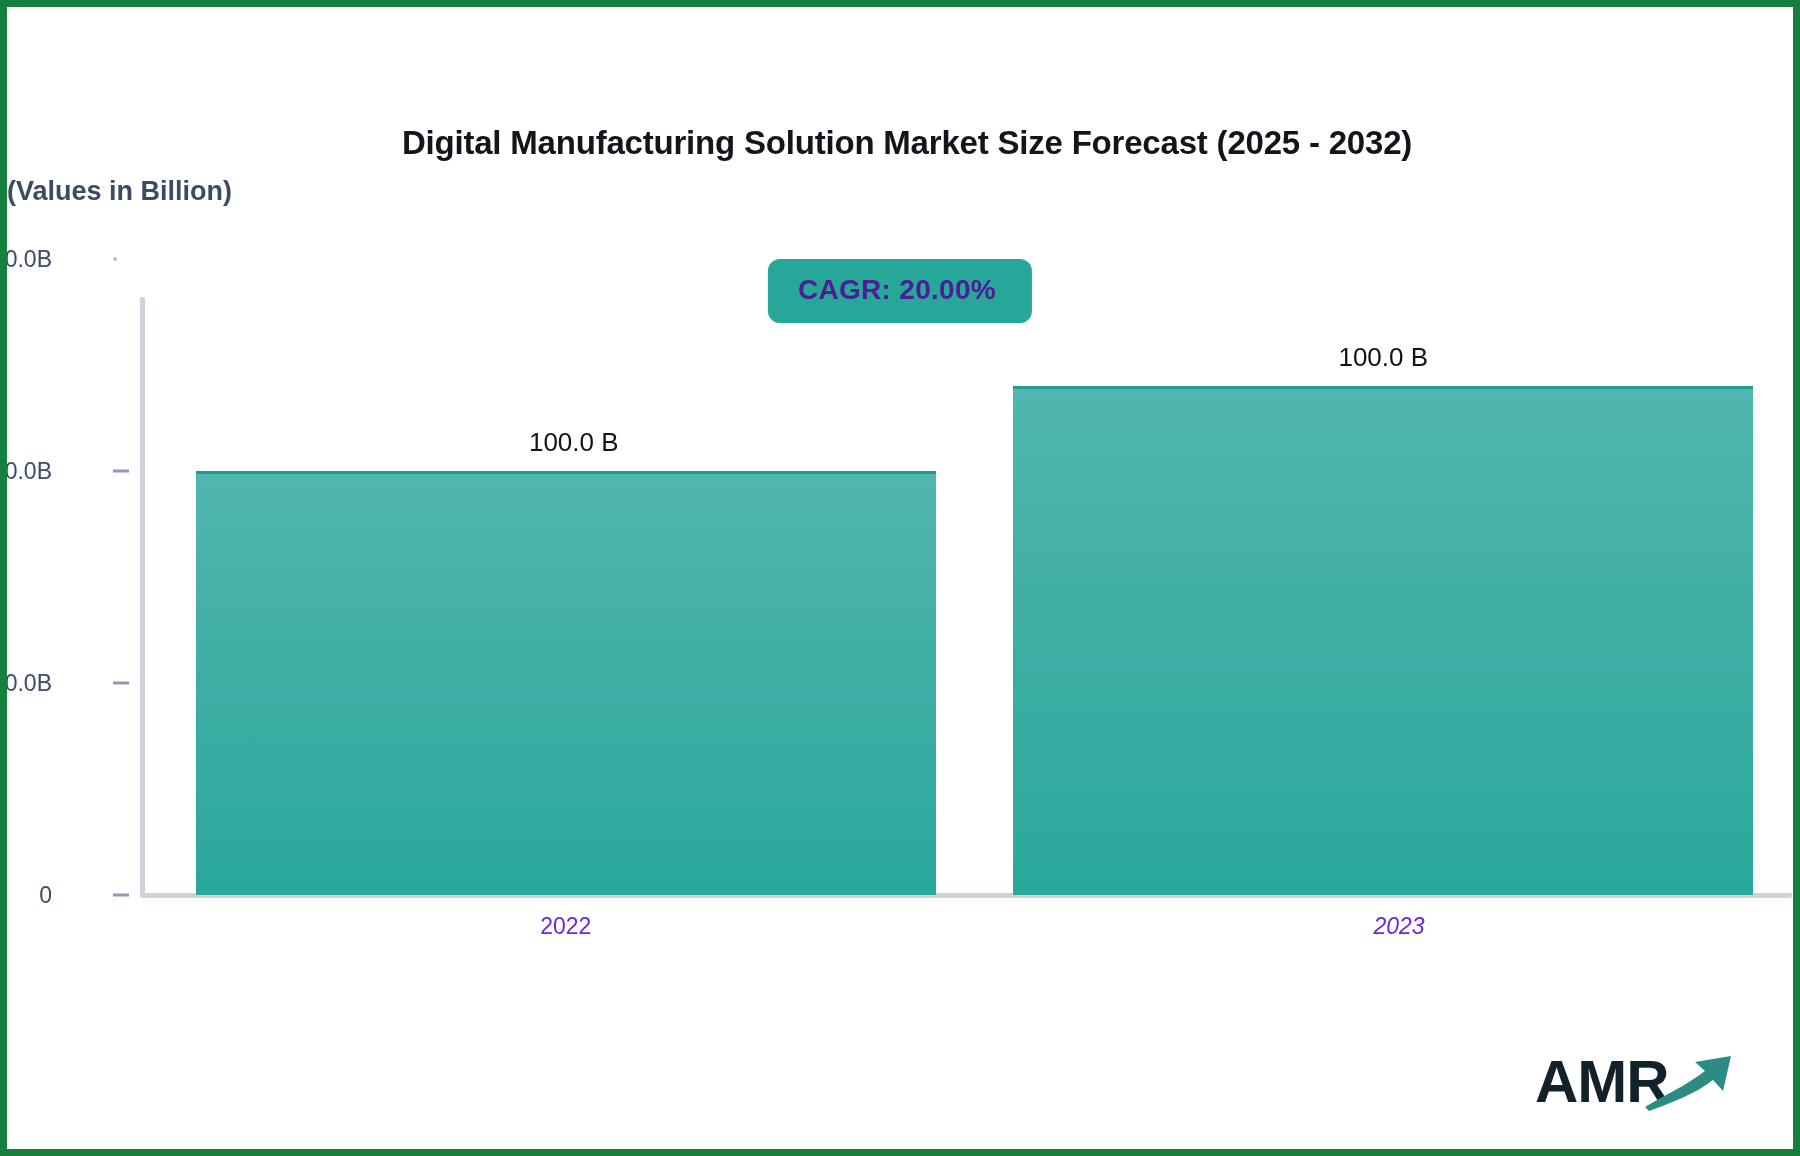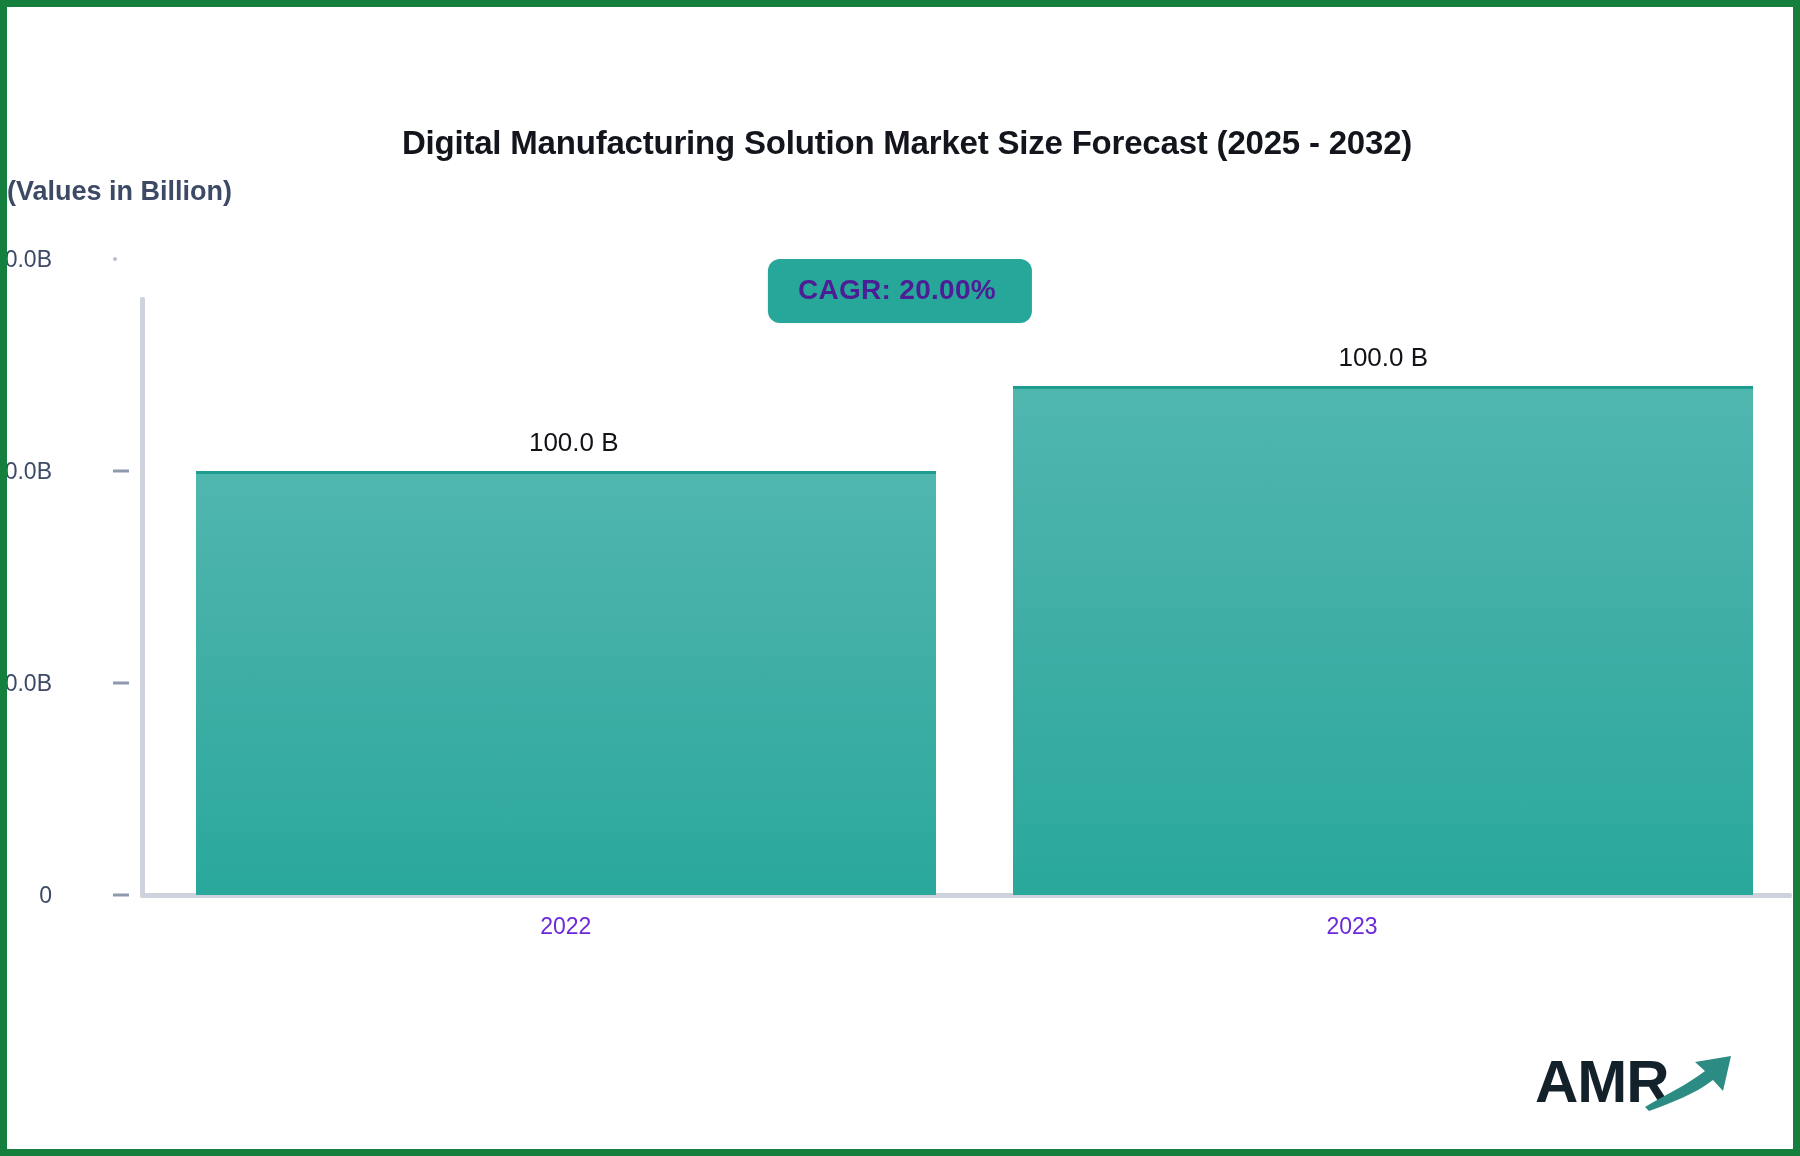--- a/index.html
+++ b/index.html
@@ -178,21 +178,21 @@
       <div class="y-tick-mark" style="top: 676px; left: 106px;"></div>
       <div class="y-tick-label" style="top: 464px;">100.0B</div>
       <div class="y-tick-mark" style="top: 464px; left: 106px;"></div>
       <div class="y-tick-label" style="top: 252px;">150.0B</div>
       <div class="y-tick-mark tiny" style="top: 252px; left: 106px;"></div>
       <div class="bar" style="left: 188.831px; width: 739.837px; top: 464px; height: 424px;"></div>
       <div class="bar-value" style="left: 558.75px; top: 420px; margin-left: 8px;">100.0 B</div>
       <div class="x-tick-label" style="left: 558.75px; top: 906px;">2022</div>
       <div class="bar" style="left: 1006.33px; width: 739.837px; top: 379.2px; height: 508.8px;"></div>
       <div class="bar-value" style="left: 1376.25px; top: 335.2px;">100.0 B</div>
-      <div class="x-tick-label" style="left: 1345px; top: 906px;">2023</div>
+      <div class="x-tick-label" style="left: 1392px; top: 906px; font-style: italic;">2023</div>
     </div>
 
   <div class="logo">
     <span class="logo-text">AMR</span>
     <span class="logo-arrow">
       <svg width="92" height="62" viewBox="0 0 92 62">
         <path d="M2 56 C22 44, 44 34, 62 20 L52 11 L88 5 L80 40 L70 29 C52 43, 28 52, 6 60 Z" fill="#2C8C84"></path>
       </svg>
     </span>
   </div>

